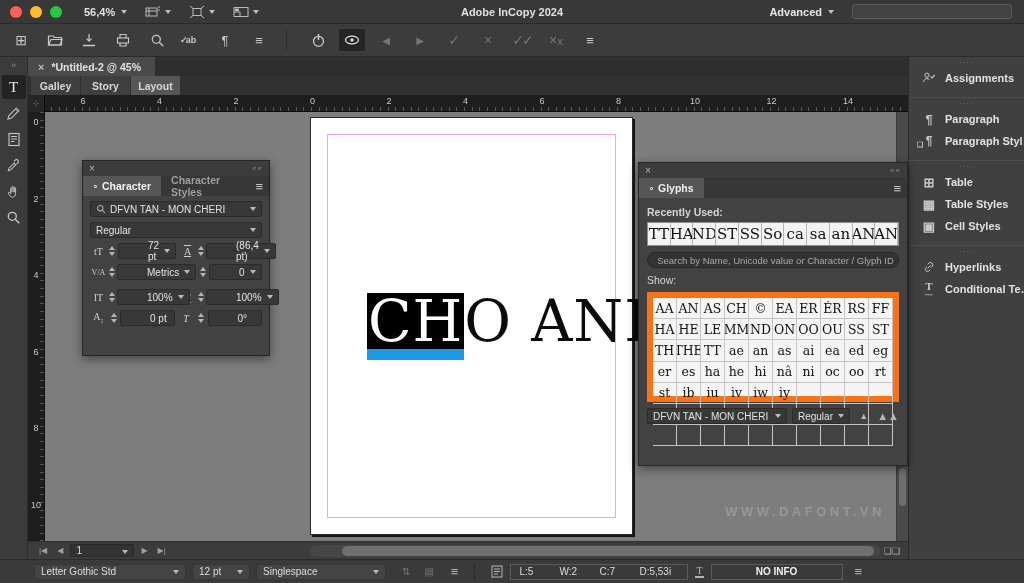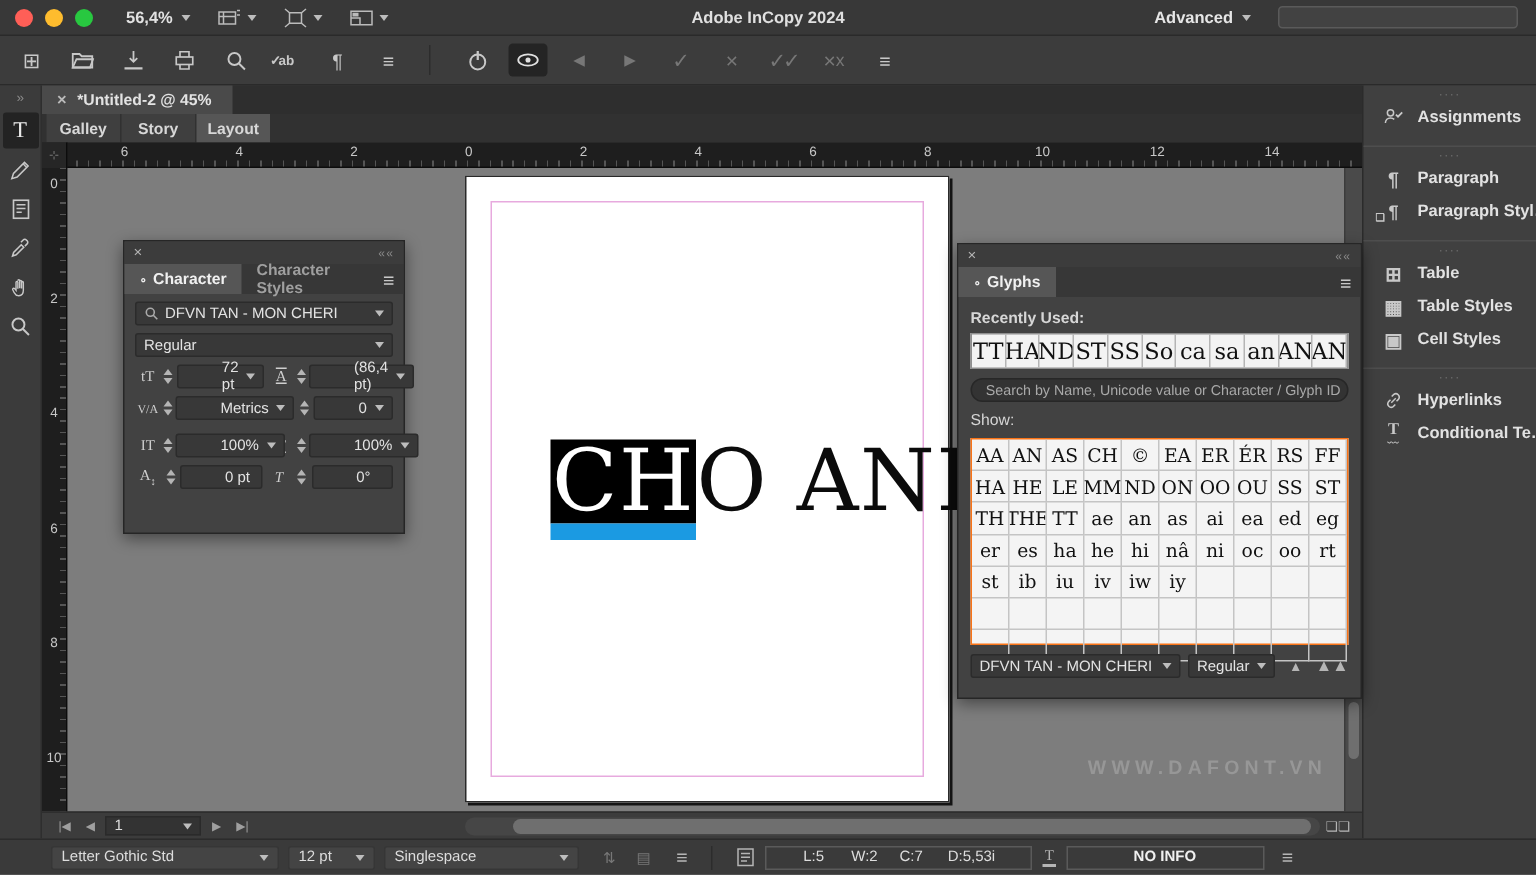--- a/index.html
+++ b/index.html
@@ -88,21 +88,21 @@
   .cgroup .fld { flex:1;padding-left:29px; }
 
   #glyphs-panel { left:638px; top:162px; width:270px; height:304px; }
   #glyphs-panel .body { padding:5px 8px 0; }
   .glabel { font-size:10.5px; color:#d6d6d6; font-weight:bold; margin:3px 0 4px; }
   #recent-strip { height:24px; background:#f3f3f3; border:1px solid #8f8f8f; display:flex; }
   #recent-strip span { flex:1; border-right:1px solid #b5b5b5; display:flex; align-items:center; justify-content:center; font-family:"DejaVu Serif", serif; font-size:15px; color:#111; overflow:hidden; }
   #glyph-search { margin-top:6px; height:16px; background:#333333; border:1px solid #272727; border-radius:8px; display:flex; align-items:center; gap:5px; padding:0 7px; color:#a9a9a9; font-size:9.5px; white-space:nowrap; overflow:hidden;justify-content:center; }
   .showrow { display:flex; align-items:center; gap:6px; margin-top:6px; }
   .showrow .fld { width:160px; }
-  #glyph-grid { margin-top:6px; height:138px; background:#f4f4f4; border:1px solid #f97316; display:grid; grid-template-columns:repeat(10,1fr); grid-auto-rows:21.2px; }
+  #glyph-grid { margin-top:6px; height:110px; background:#f4f4f4; border:6px solid #f97316; display:grid; grid-template-columns:repeat(10,1fr); grid-auto-rows:21.2px; }
   #glyph-grid span { border-right:1px solid #c4c4c4; border-bottom:1px solid #c4c4c4; display:flex; align-items:center; justify-content:center; font-family:"DejaVu Serif", serif; font-size:12.5px; color:#111; overflow:hidden; }
   #glyphs-bottom { display:flex; align-items:center; gap:5px; margin-top:6px; }
   #glyphs-bottom .fname { width:150px; }
   #glyphs-bottom .fstyle { width:62px; }
   .zoombtn { margin-left:4px; color:#b5b5b5; font-size:9px; }
 
   
   #dock { position:absolute; right:0; top:57px; width:116px; bottom:24px; background:#404040; border-left:1px solid #2b2b2b; }
   .dgroup { border-top:1px solid #4e4e4e; padding:2px 0 8px; }
   .dgroup:first-child { border-top:none; }
@@ -120,21 +120,21 @@
   #pagefield { width:64px; height:13px; background:#333; border:1px solid #2a2a2a; display:flex; align-items:center; padding:0 5px; color:#ddd; font-size:10px; margin:0 2px; }
   #pagefield .chevbox { margin-left:auto; }
   #h-scroll { position:absolute; left:282px; right:28px; top:3px; height:12px; background:#464646; border-radius:6px; }
   #h-thumb { position:absolute; left:32px; right:6px; top:1px; bottom:1px; background:#6f6f6f; border-radius:5px; }
   #spread-icon { position:absolute; right:8px; top:4px; color:#b5b5b5; font-size:9px; letter-spacing:0; }
 
   #statusbar { position:absolute; left:0; bottom:0; width:1024px; height:24px; background:#3a3a3a; border-top:1px solid #2b2b2b; display:flex; align-items:center; font-size:10px; color:#ddd; }
   .sb-dd { height:16px; background:#444444; border:1px solid #363636; border-radius:2px; display:flex; align-items:center; padding:0 6px; gap:6px; }
   .sb-dd .tri-down { margin-left:auto; }
   .sb-sep { width:1px; height:16px; background:#2c2c2c; margin:0 9px; }
-  .sb-box { height:16px; border:1px solid #5a5a5a; display:flex; align-items:center; padding:0 24px; gap:0; }
+  .sb-box { height:16px; border:1px solid #5a5a5a; display:flex; align-items:center; padding:0 8px; gap:0; }
   .sb-ic { margin:0 7px; color:#b5b5b5; display:flex; align-items:center; }
   .stat { width:40px; }
 </style>
 </head>
 <body>
 
 <div id="menubar">
   <div class="traffic">
     <span class="light" style="background:#ff5f57"></span>
     <span class="light" style="background:#febc2e"></span>

